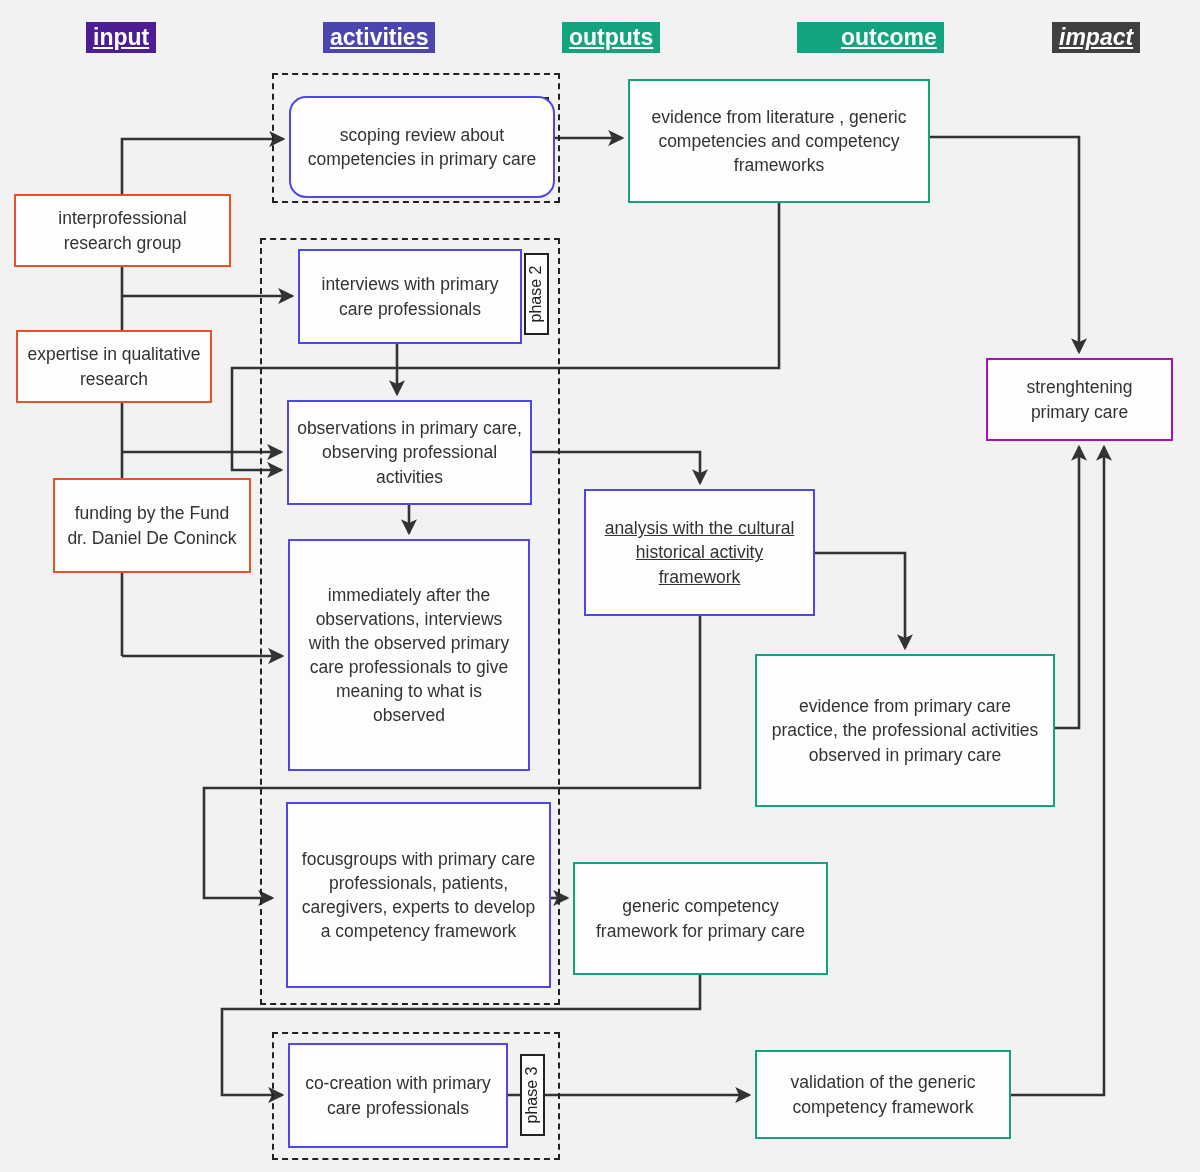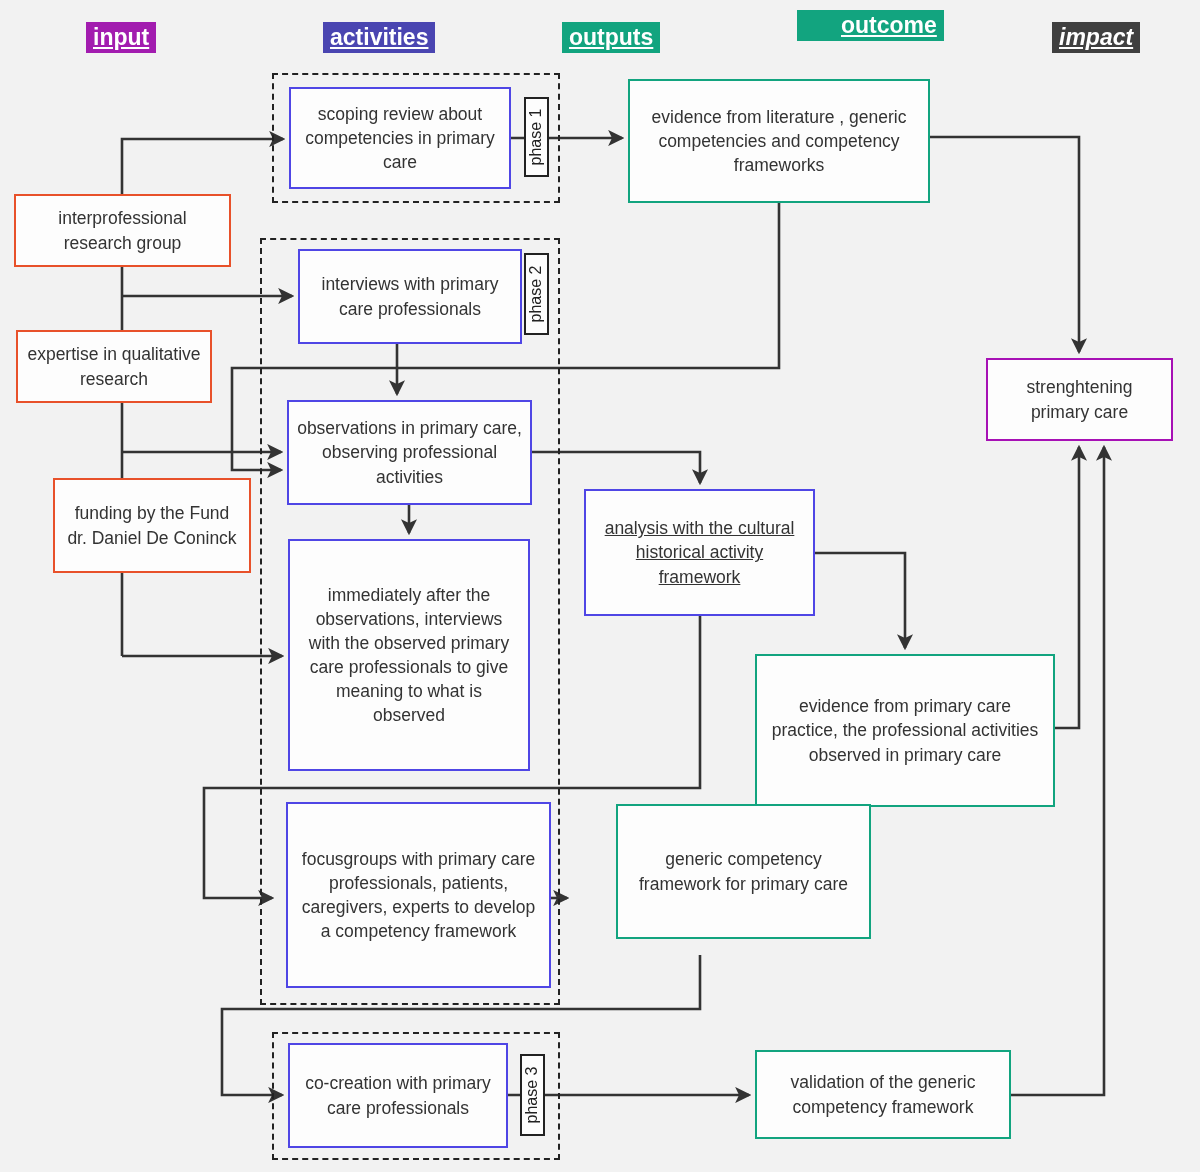--- a/index.html
+++ b/index.html
@@ -135,36 +135,36 @@
 <div class="phase-label" style="left:524px; top:97px; width:25px; height:80px;">
   <span>phase 1</span>
 </div>
 <div class="phase-label" style="left:524px; top:253px; width:25px; height:82px;">
   <span>phase 2</span>
 </div>
 <div class="phase-label" style="left:520px; top:1054px; width:25px; height:82px;">
   <span>phase 3</span>
 </div>
 
-<div class="col-header" style="left:86px; top:22px; background:#a21caf;">input</div>
+<div class="col-header" style="left:86px; top:22px; background:#4c1d95;">input</div>
 <div class="col-header" style="left:323px; top:22px; background:#4a45b1;">activities</div>
 <div class="col-header" style="left:562px; top:22px; background:#12a47f;">outputs</div>
-<div class="col-header" style="left:797px; top:10px; background:#12a47f;padding-left:44px;">outcome</div>
+<div class="col-header" style="left:797px; top:22px; background:#12a47f;padding-left:44px;">outcome</div>
 <div class="col-header" style="left:1052px; top:22px; background:#404040;font-style:italic;">impact</div>
 
 <div class="node input-node" style="left:14px; top:194px; width:217px; height:73px;">interprofessional research group</div>
 <div class="node input-node" style="left:16px; top:330px; width:196px; height:73px;">expertise in qualitative research</div>
 <div class="node input-node" style="left:26px; top:478px; width:198px; height:95px;margin-left:27px;">funding by the Fund dr. Daniel De Coninck</div>
 
-<div class="node activity-node" style="left:289px; top:87px; width:222px; height:102px;">scoping review about competencies in primary care</div>
+<div class="node activity-node" style="left:289px; top:96px; width:266px; height:102px;border-radius:17px;">scoping review about competencies in primary care</div>
 <div class="node activity-node" style="left:298px; top:249px; width:224px; height:95px;">interviews with primary care professionals</div>
 <div class="node activity-node" style="left:287px; top:400px; width:245px; height:105px;">observations in primary care, observing professional activities</div>
 <div class="node activity-node" style="left:288px; top:539px; width:242px; height:232px;">immediately after the observations, interviews with the observed primary care professionals to give meaning to what is observed</div>
 <div class="node activity-node" style="left:278px; top:802px; width:265px; height:186px;margin-left:8px;">focusgroups with primary care professionals, patients, caregivers, experts to develop a competency framework</div>
 <div class="node activity-node" style="left:288px; top:1043px; width:220px; height:105px;">co-creation with primary care professionals</div>
 <div class="node activity-node" style="left:584px; top:489px; width:231px; height:127px;text-decoration:underline;">analysis with the cultural historical activity framework</div>
 
 <div class="node output-node" style="left:628px; top:79px; width:302px; height:124px;">evidence from literature , generic competencies and competency frameworks</div>
 <div class="node output-node" style="left:755px; top:654px; width:300px; height:153px;">evidence from primary care practice, the professional activities observed in primary care</div>
-<div class="node output-node" style="left:573px; top:804px; width:255px; height:135px;margin-left:43px;">generic competency framework for primary care</div>
+<div class="node output-node" style="left:573px; top:862px; width:255px; height:113px;">generic competency framework for primary care</div>
 <div class="node output-node" style="left:755px; top:1050px; width:256px; height:89px;">validation of the generic competency framework</div>
 
 <div class="node impact-node" style="left:986px; top:358px; width:187px; height:83px;">strenghtening primary care</div>
 
 </body></html>

